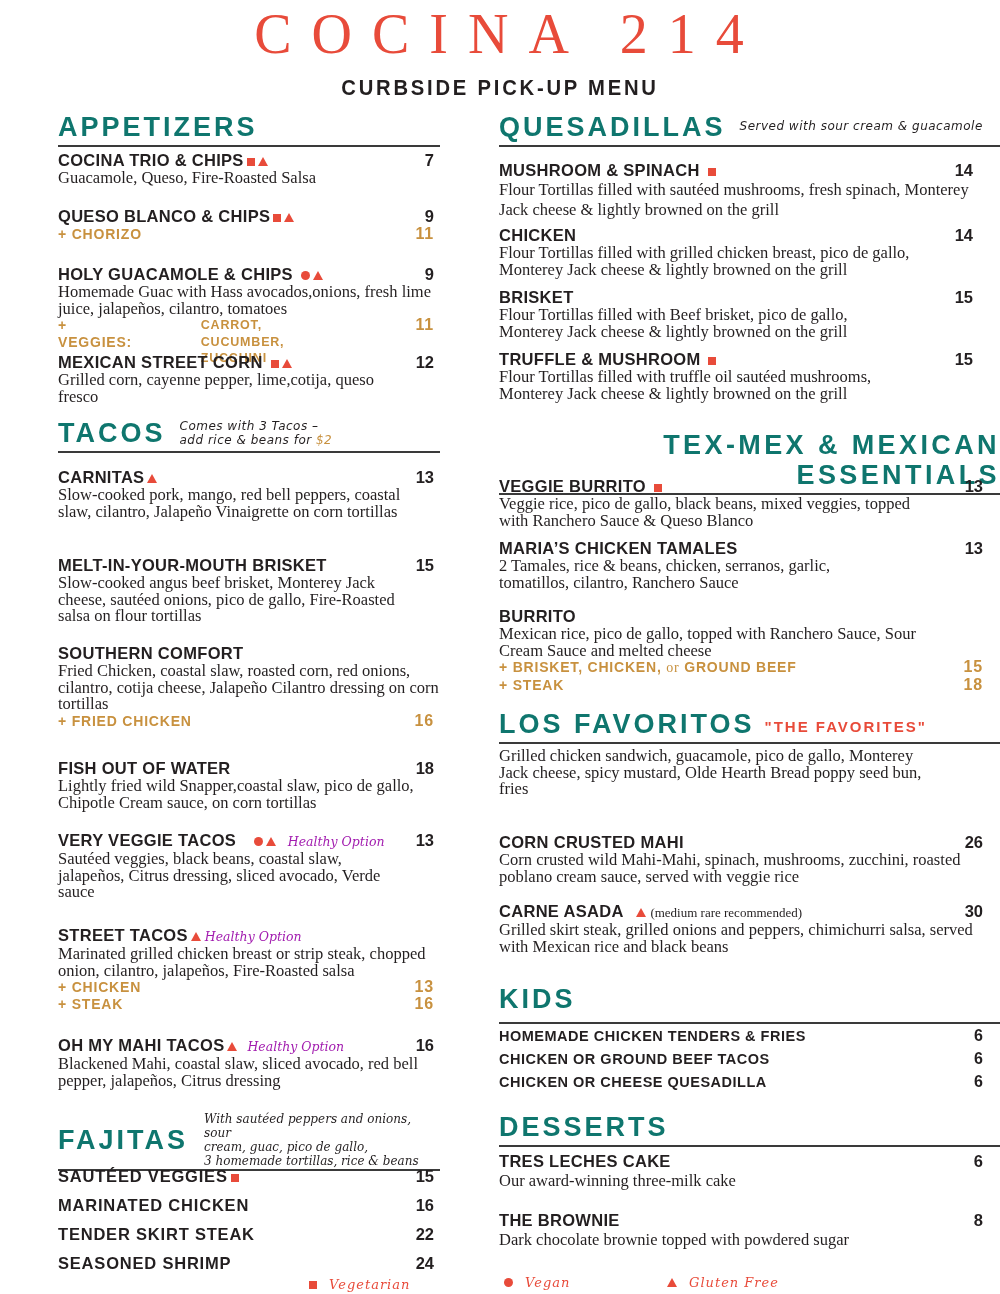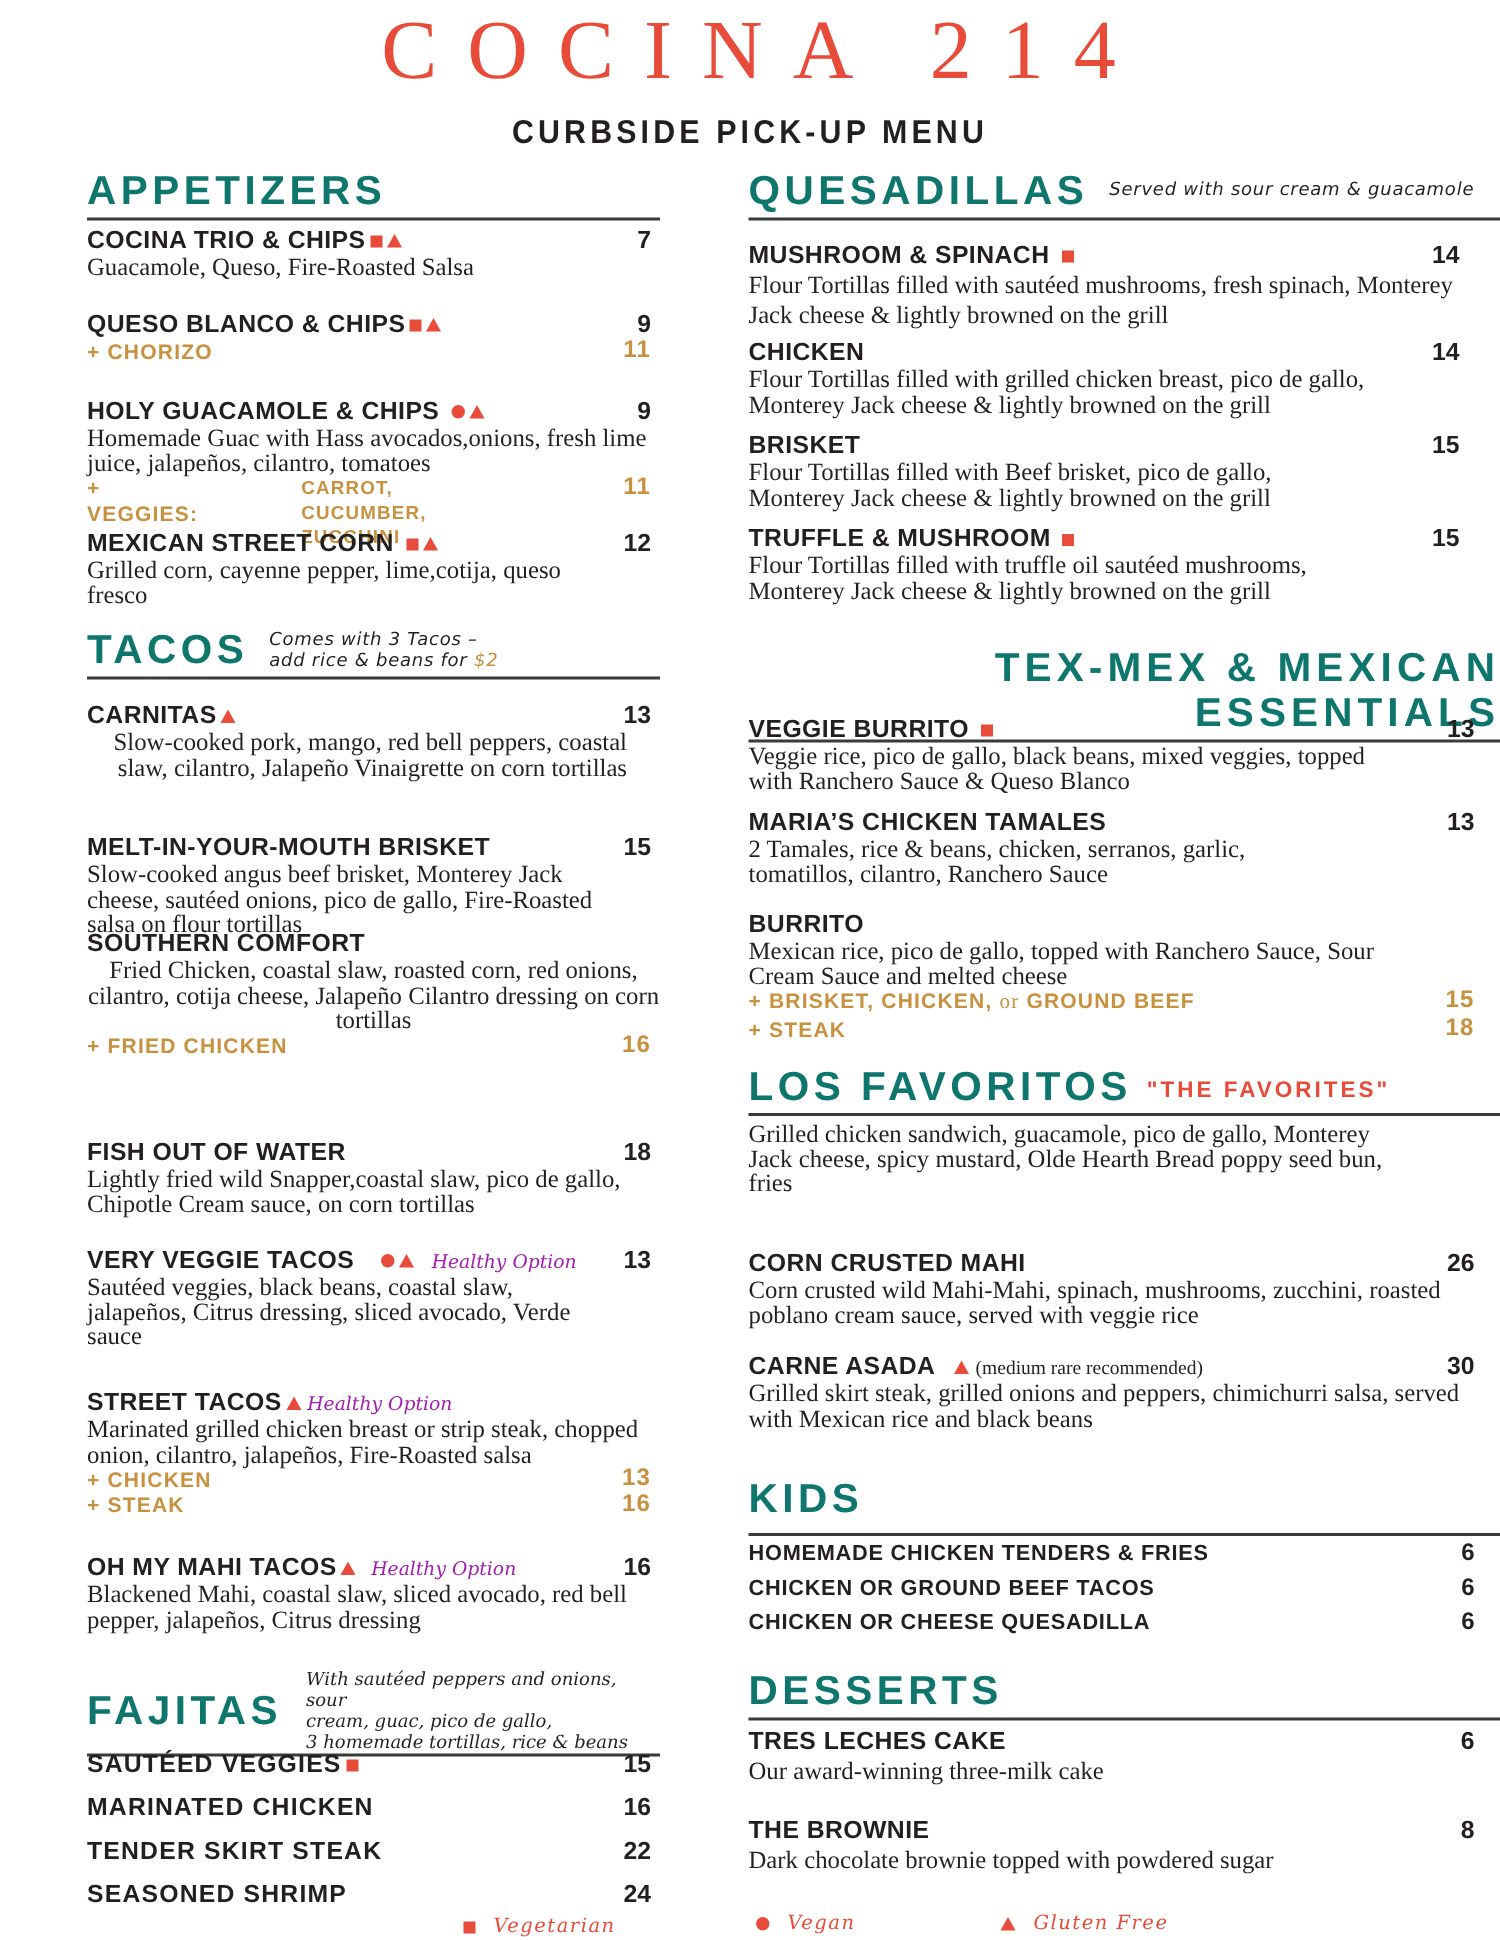--- a/index.html
+++ b/index.html
@@ -113,30 +113,30 @@
         <div>Comes with 3 Tacos –</div>
         <div><span>add rice &amp; beans for </span><span class="gold">$2</span></div>
       </div>
     </div>
   </div>
   <div class="item" style="top:468px;">
     <div class="row">
       <div class="name"><span>CARNITAS</span><span class="mk mk-tr"></span></div>
       <div class="price">13</div>
     </div>
-    <div class="desc" style="width:360px;text-align:right;">Slow-cooked pork, mango, red bell peppers, coastal slaw, cilantro, Jalapeño Vinaigrette on corn tortillas</div>
+    <div class="desc" style="width:360px;">Slow-cooked pork, mango, red bell peppers, coastal slaw, cilantro, Jalapeño Vinaigrette on corn tortillas</div>
   </div>
   <div class="item" style="top:556px;">
     <div class="row">
       <div class="name">MELT-IN-YOUR-MOUTH BRISKET</div>
       <div class="price">15</div>
     </div>
     <div class="desc" style="width:365px;">Slow-cooked angus beef brisket, Monterey Jack cheese, sautéed onions, pico de gallo, Fire-Roasted salsa on flour tortillas</div>
   </div>
-  <div class="item" style="top:620px;text-align:center;">
+  <div class="item" style="top:644px;">
     <div class="row">
       <div class="name">SOUTHERN COMFORT</div>
       <div class="price"></div>
     </div>
     <div class="desc" style="width:382px;">Fried Chicken, coastal slaw, roasted corn, red onions, cilantro, cotija cheese, Jalapeño Cilantro dressing on corn tortillas</div>
     <div class="addon">
         <span>+ FRIED CHICKEN</span>
         <span class="aprice">16</span>
       </div>
   </div>

